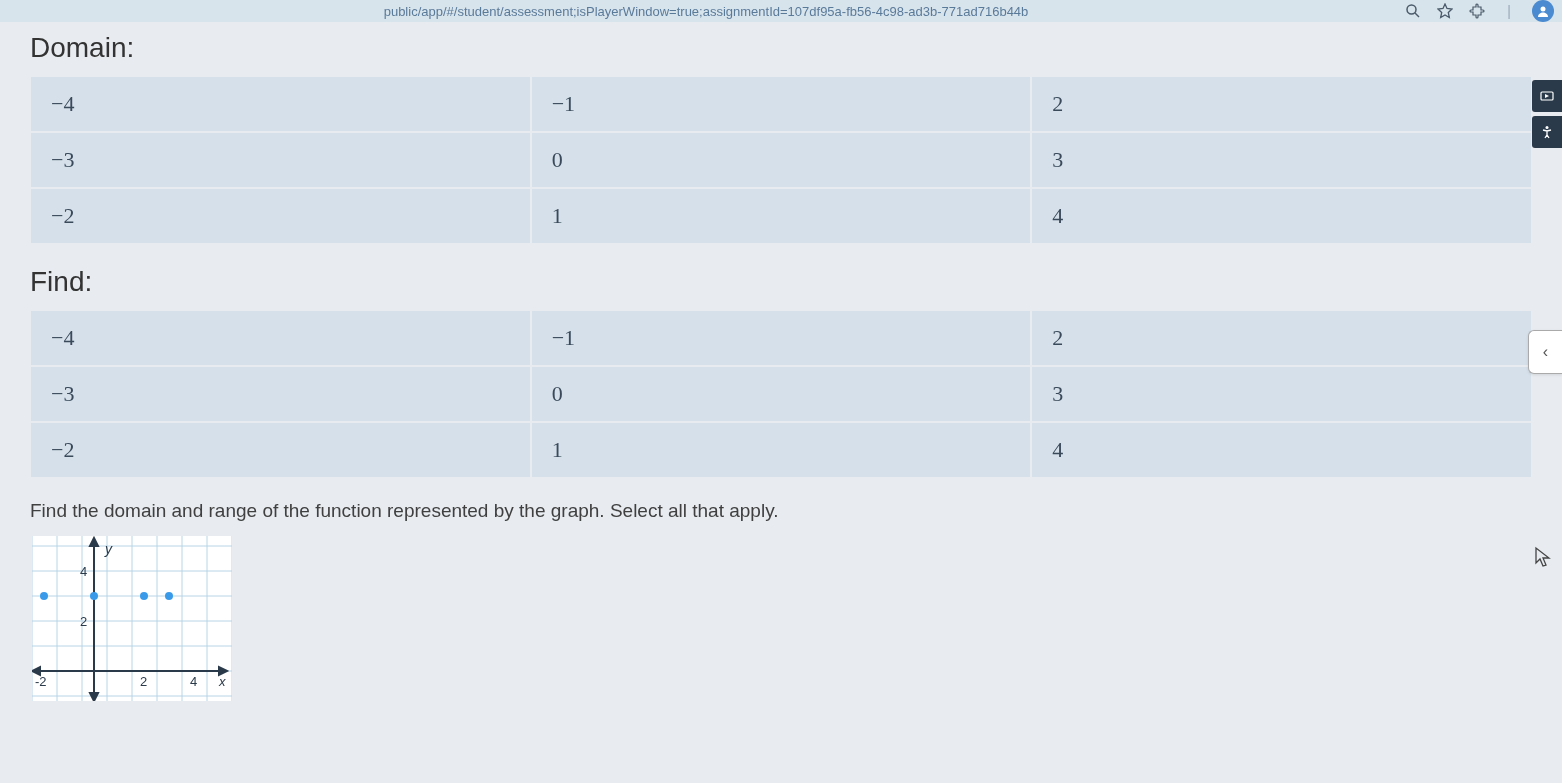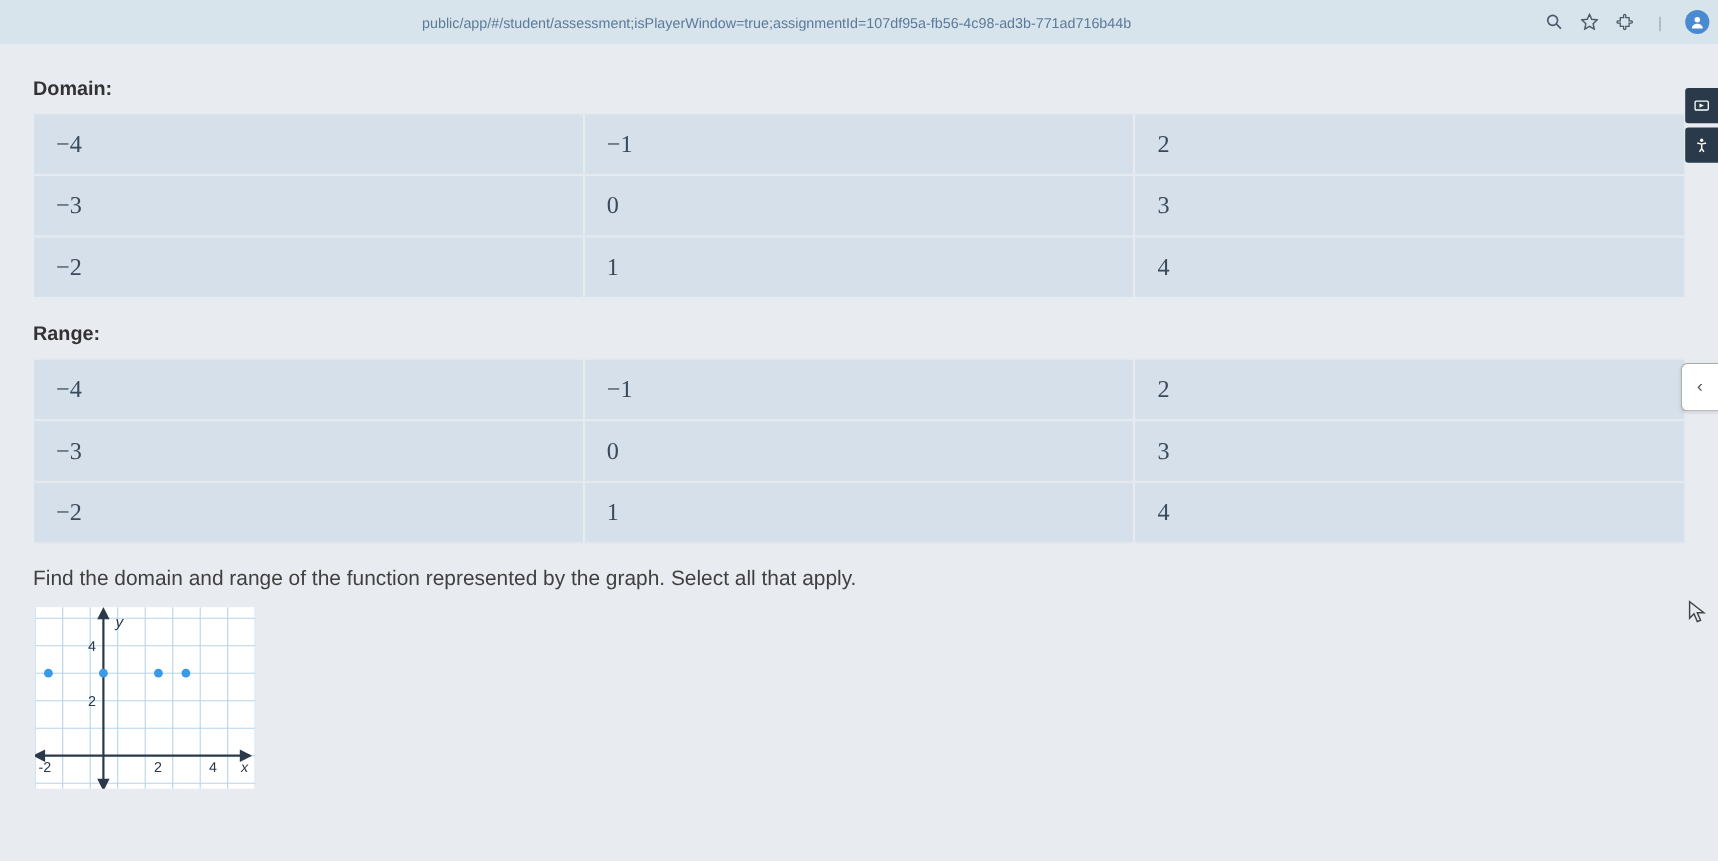--- a/index.html
+++ b/index.html
@@ -6,21 +6,21 @@
     body {
       font-family: Arial, sans-serif;
       background: #e8ecf0;
       width: 1562px;
       height: 783px;
       overflow: hidden;
       position: relative;
     }
     .browser-bar {
       background: #d8e4ec;
-      height: 40px;
+      height: 22px;
       display: flex;
       align-items: center;
       justify-content: space-between;
       padding: 0 8px;
       font-size: 12px;
       color: #4a6a8a;
     }
     .url-area {
       flex: 1;
       text-align: center;
@@ -52,25 +52,24 @@
       align-items: center;
       justify-content: center;
       color: white;
       font-size: 12px;
     }
     .content {
       padding: 10px 30px 0 30px;
       color: #333;
     }
     .section-label {
-      font-size: 18px;
+      font-size: 28px;
       color: #333;
       margin-bottom: 12px;
-      margin-top: 20px;
-      font-weight: bold;
+      margin-top: 0;
     }
     .option-grid {
       display: grid;
       grid-template-columns: 1fr 1fr 1fr;
       gap: 0;
       margin-bottom: 22px;
     }
     .option-cell {
       background: #d5e0ea;
       border: 1px solid #e8ecf0;
@@ -181,21 +180,21 @@
     <div class="option-cell">−1</div>
     <div class="option-cell">2</div>
     <div class="option-cell">−3</div>
     <div class="option-cell">0</div>
     <div class="option-cell">3</div>
     <div class="option-cell">−2</div>
     <div class="option-cell">1</div>
     <div class="option-cell">4</div>
   </div>
 
-  <div class="section-label">Range:</div>
+  <div class="section-label">Find:</div>
 
   <div class="option-grid">
     <div class="option-cell">−4</div>
     <div class="option-cell">−1</div>
     <div class="option-cell">2</div>
     <div class="option-cell">−3</div>
     <div class="option-cell">0</div>
     <div class="option-cell">3</div>
     <div class="option-cell">−2</div>
     <div class="option-cell">1</div>

